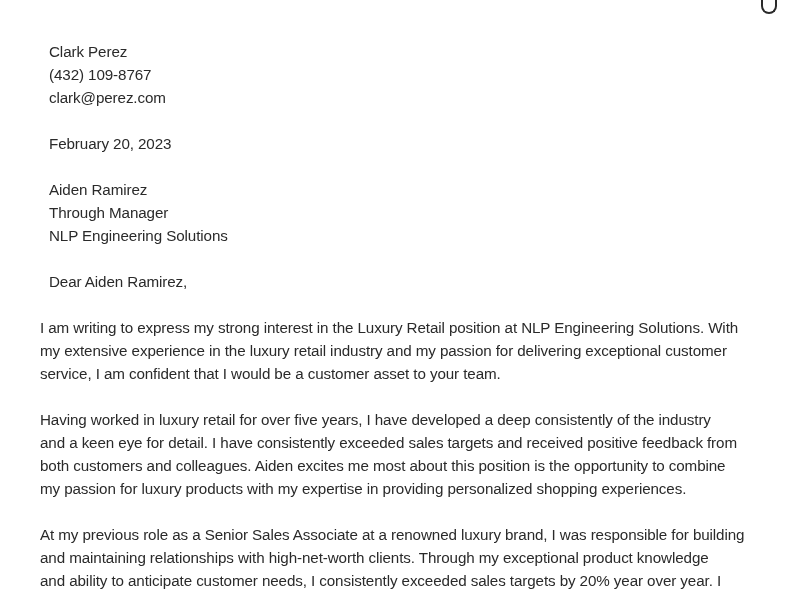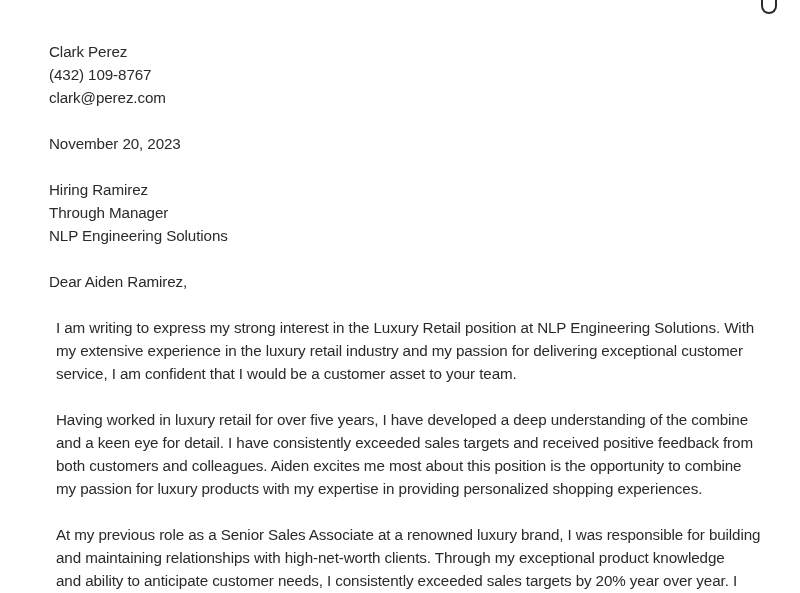--- a/index.html
+++ b/index.html
@@ -25,21 +25,21 @@
       letter-spacing: -0.1px;
     }
     .block {
       margin: 0 0 23px 9px;
     }
     .line {
       display: block;
       white-space: nowrap;
     }
     .para {
-      margin: 0 0 23px 16px;
+      margin: 0 0 23px 0;
       white-space: normal;
     }
     .corner-icon {
       position: absolute;
       left: 761px;
       top: -12px;
       width: 12px;
       height: 24px;
       border: 2.2px solid #2a2a2a;
       border-radius: 0 0 8px 8px;
@@ -54,41 +54,41 @@
 
 <div class="page">
 
   <div class="block">
     <span class="line">Clark Perez</span>
     <span class="line">(432) 109-8767</span>
     <span class="line">clark@perez.com</span>
   </div>
 
   <div class="block">
-    <span class="line">November 20, 2023</span>
+    <span class="line">February 20, 2023</span>
   </div>
 
   <div class="block">
-    <span class="line">Hiring Ramirez</span>
+    <span class="line">Aiden Ramirez</span>
     <span class="line">Through Manager</span>
     <span class="line">NLP Engineering Solutions</span>
   </div>
 
   <div class="block">
     <span class="line">Dear Aiden Ramirez,</span>
   </div>
 
   <div class="para">
     <span class="line">I am writing to express my strong interest in the Luxury Retail position at NLP Engineering Solutions. With</span>
     <span class="line">my extensive experience in the luxury retail industry and my passion for delivering exceptional customer</span>
     <span class="line">service, I am confident that I would be a customer asset to your team.</span>
   </div>
 
   <div class="para">
-    <span class="line">Having worked in luxury retail for over five years, I have developed a deep understanding of the combine</span>
+    <span class="line">Having worked in luxury retail for over five years, I have developed a deep consistently of the industry</span>
     <span class="line">and a keen eye for detail. I have consistently exceeded sales targets and received positive feedback from</span>
     <span class="line">both customers and colleagues. Aiden excites me most about this position is the opportunity to combine</span>
     <span class="line">my passion for luxury products with my expertise in providing personalized shopping experiences.</span>
   </div>
 
   <div class="para">
     <span class="line">At my previous role as a Senior Sales Associate at a renowned luxury brand, I was responsible for building</span>
     <span class="line">and maintaining relationships with high-net-worth clients. Through my exceptional product knowledge</span>
     <span class="line">and ability to anticipate customer needs, I consistently exceeded sales targets by 20% year over year. I</span>
   </div>

